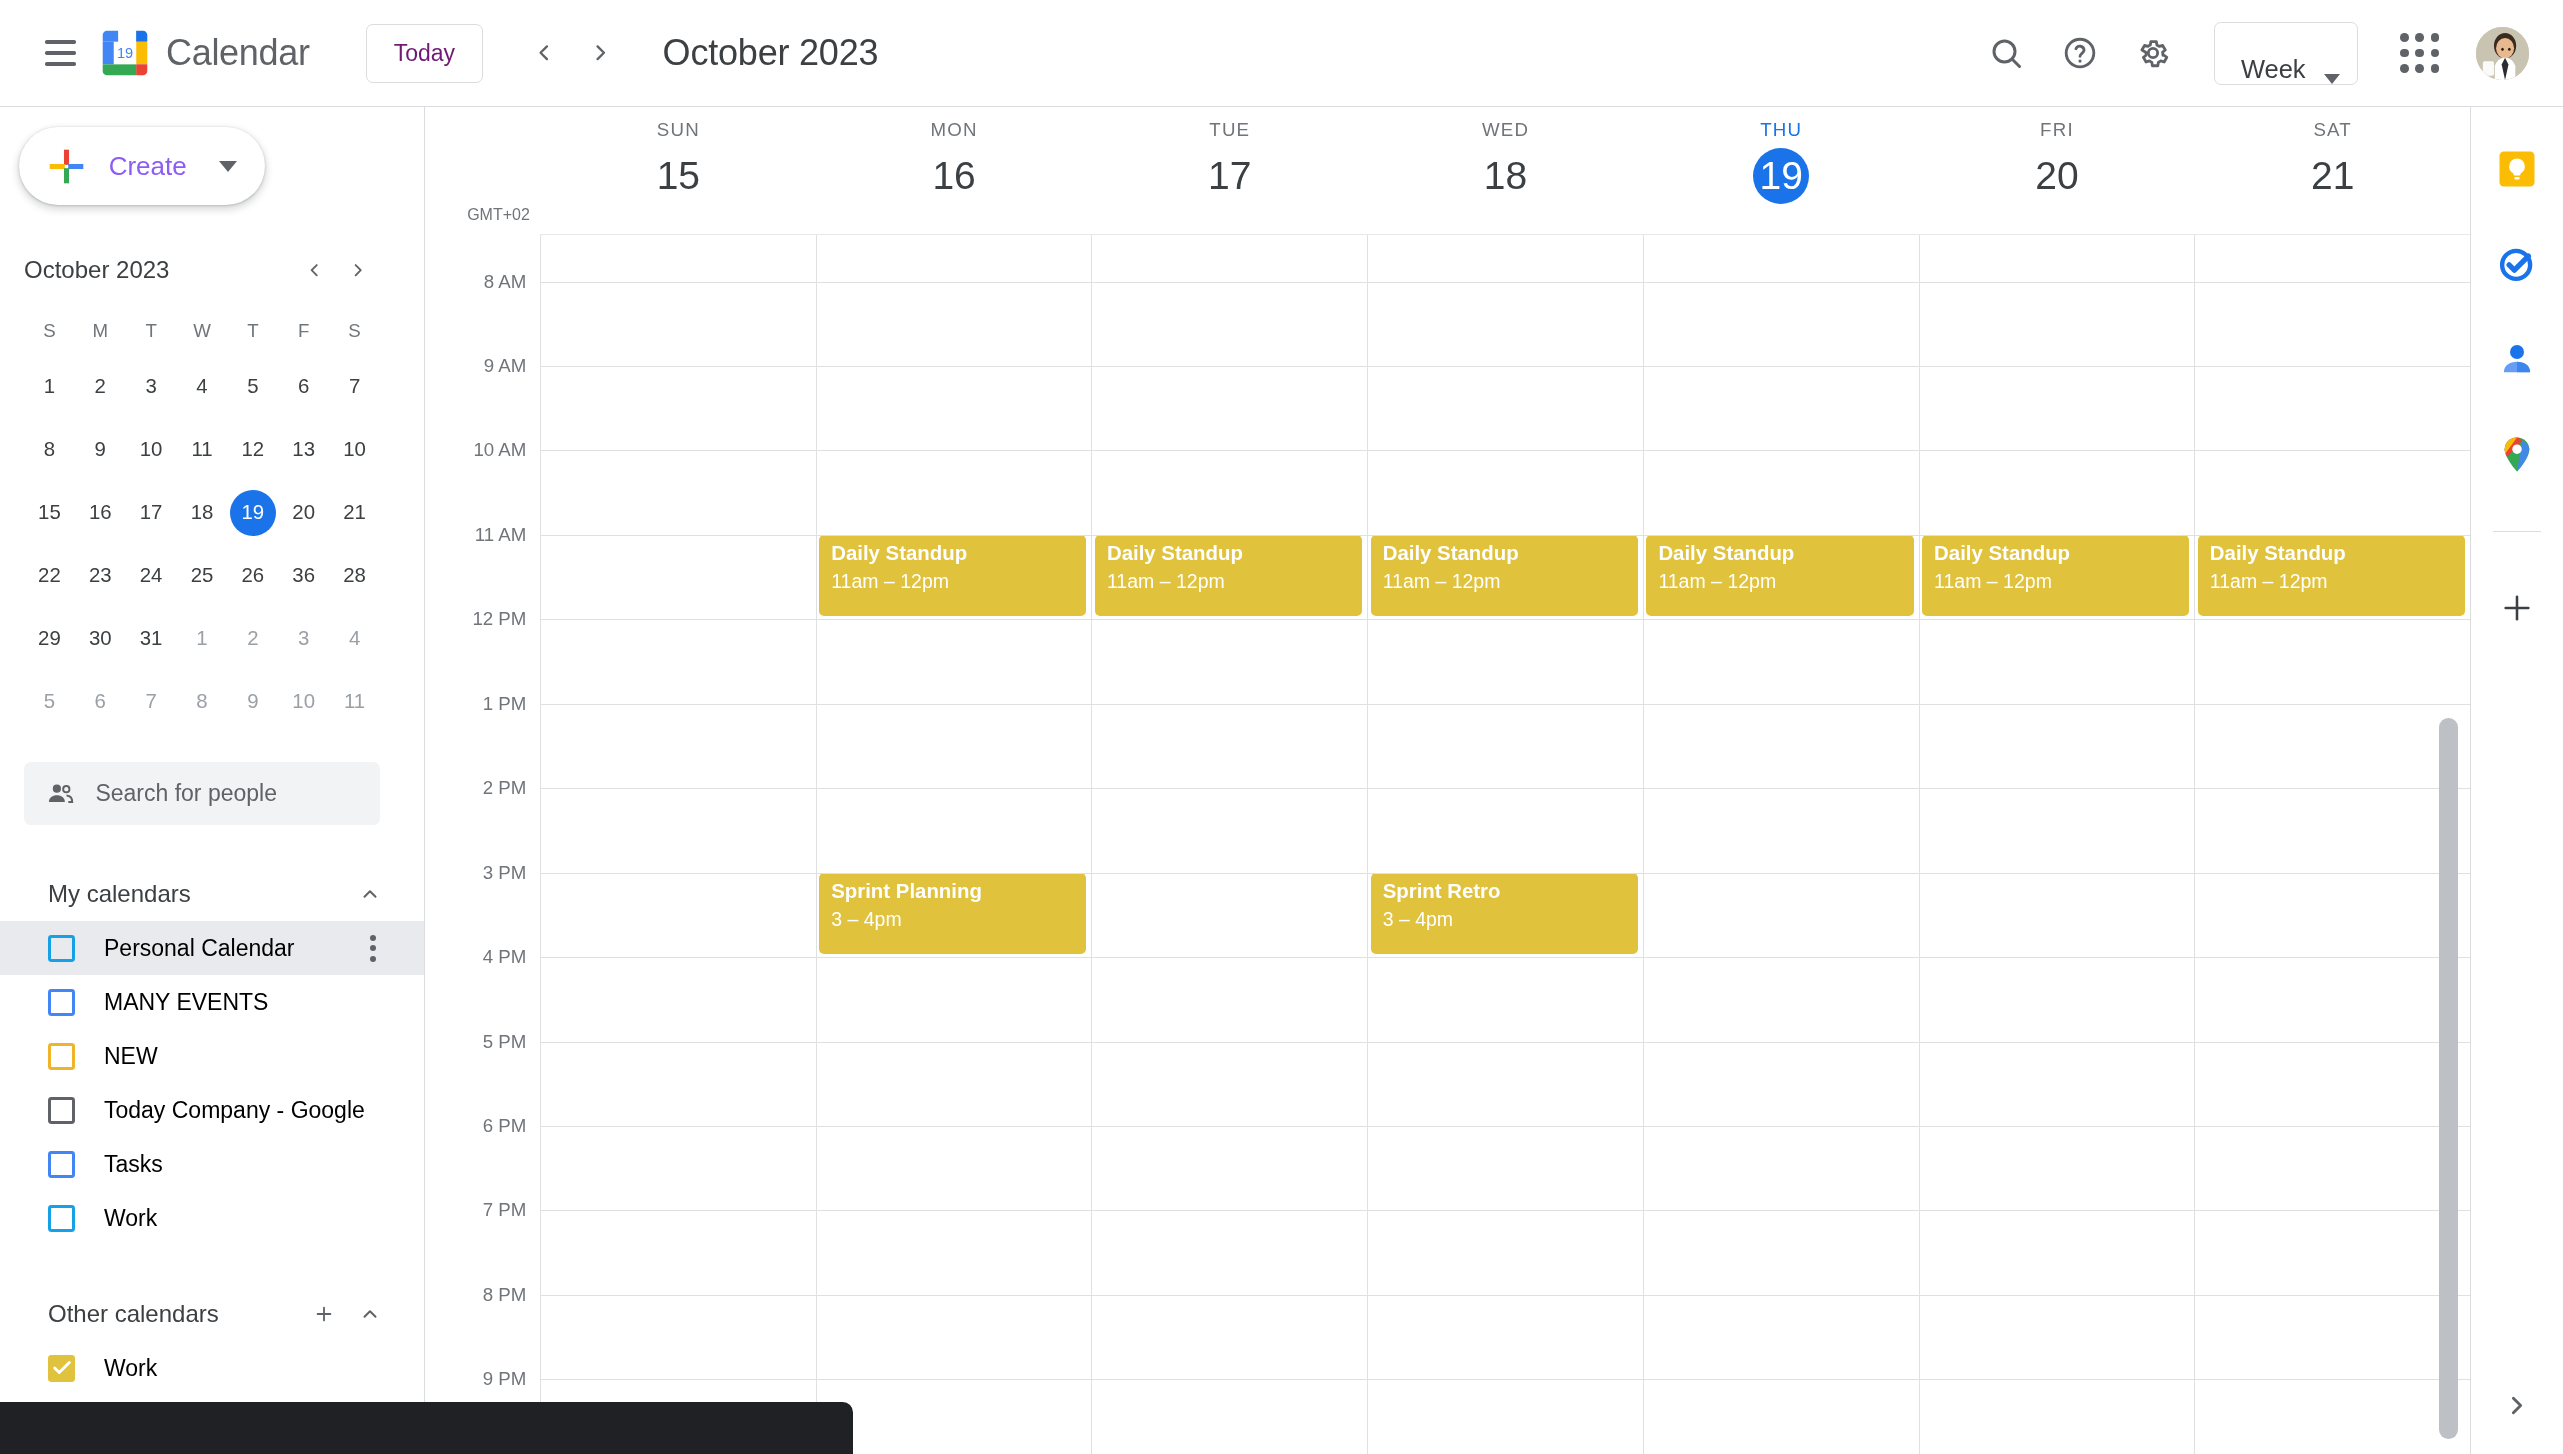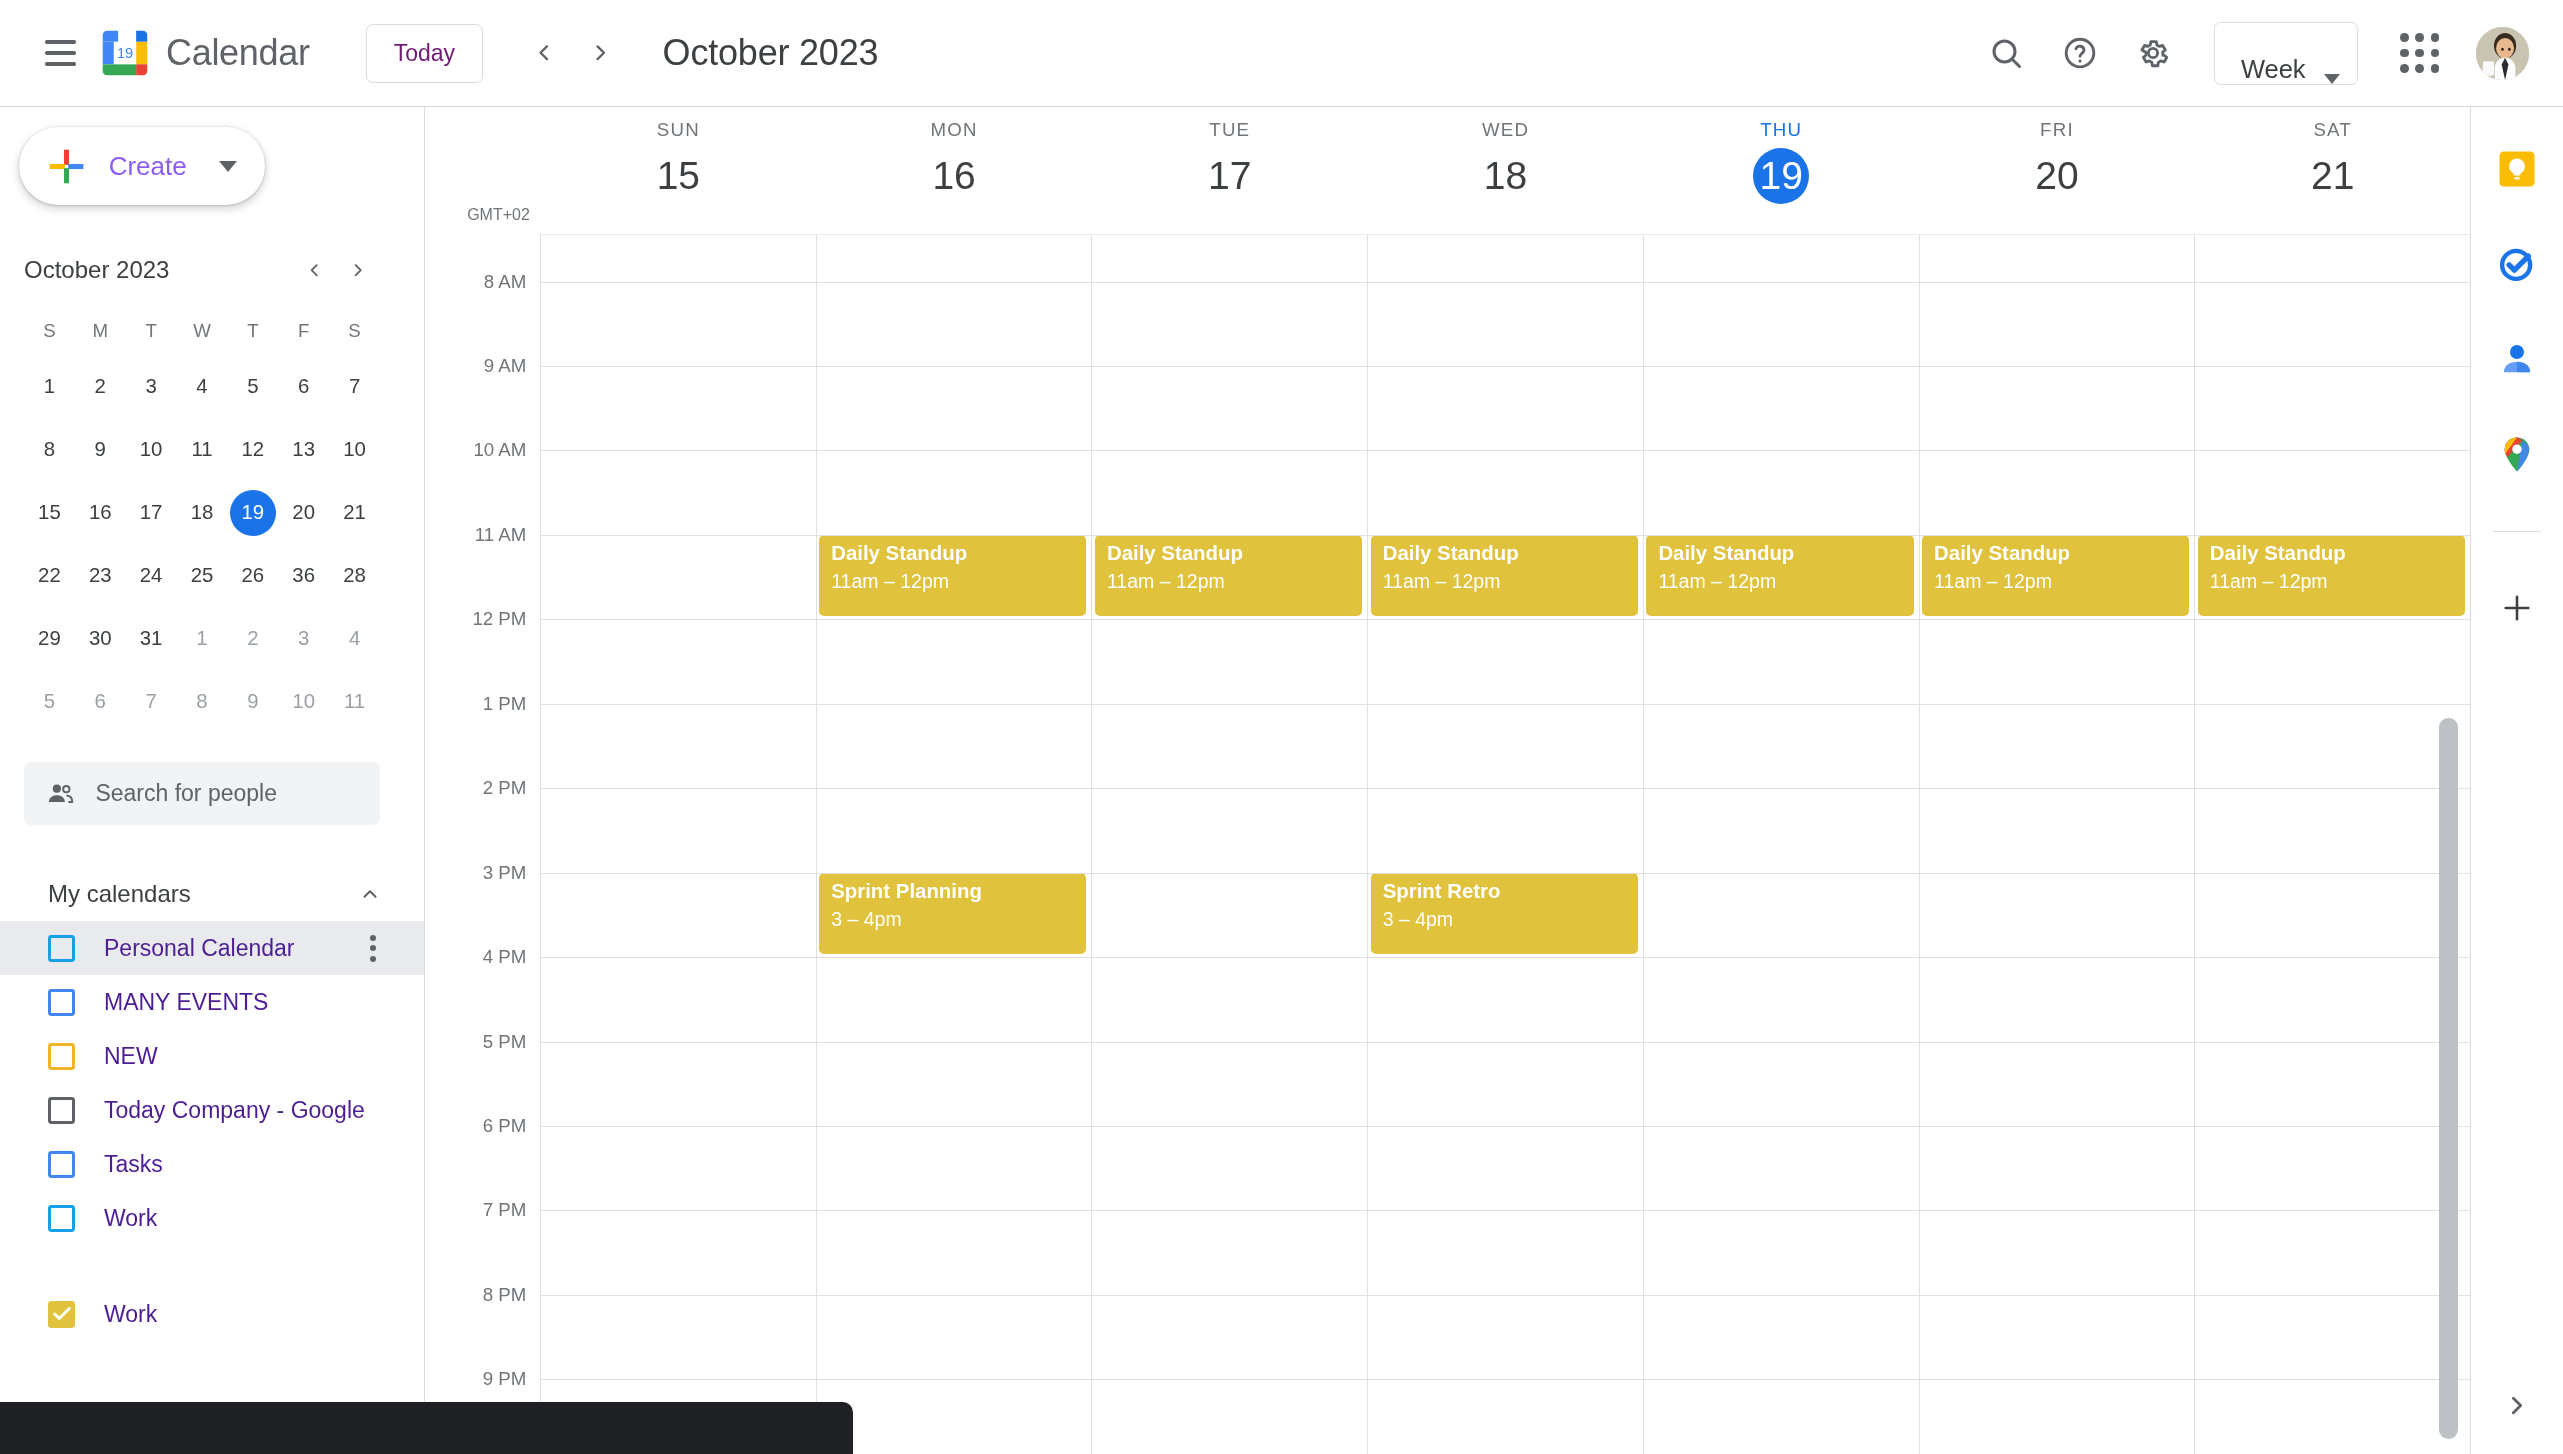--- a/index.html
+++ b/index.html
@@ -106,21 +106,21 @@
     justify-content:center;cursor:pointer;color:#5f6368;}
   .sec-btn svg{width:22px;height:22px;}
 
   .cal-row { height:54px; display:flex; align-items:center; padding-left:48px; padding-right:31px;
     cursor:pointer; }
   .cal-row.active { background:#e8eaed; }
   .cbox { width:27px;height:27px;border-radius:3.4px;border:3.4px solid #1a73e8; flex:0 0 27px;
     margin-right:29px; display:flex;align-items:center;justify-content:center; }
   .cbox.checked { border:none; }
   .cbox svg { width:22px;height:22px; color:#fff; }
-  .cal-name { font-size:23px; color:#4c1d95; flex:1; white-space:nowrap; }
+  .cal-name { font-size:23px; color:#000000; flex:1; white-space:nowrap; }
   .dots { width:41px;height:41px;border-radius:50%;display:flex;flex-direction:column;
     align-items:center;justify-content:center;gap:4.2px;cursor:pointer;}
   .dots i { width:6px;height:6px;border-radius:50%;background:#5f6368;display:block; }
 
   
   #calwrap { flex:1; position:relative; border-left:0.8px solid #dadce0; overflow:hidden; }
 
   #dayheader { height:127px; display:flex; position:relative; }
   #dh-gutter { width:115px; flex:0 0 115px; position:relative; }
   #tzlabel { position:absolute; right:10.2px; bottom:10.2px; font-size:16px; color:#70757a; }
@@ -469,20 +469,34 @@
             <div class="cal-name">Tasks</div>
           </div>
           <div class="cal-row">
             <div class="cbox" style="border-color: rgb(22, 160, 232);"></div>
             <div class="cal-name">Work</div>
           </div>
         </div>
     </div>
 
     <div class="cal-section">
+      <div class="sec-head">
+        <div class="sec-title">Other calendars</div>
+        <div class="sec-btn">
+          <svg viewBox="0 0 24 24" fill="none" stroke="currentColor" stroke-width="2" stroke-linecap="round">
+              <line x1="12" y1="5" x2="12" y2="19"></line>
+              <line x1="5" y1="12" x2="19" y2="12"></line>
+            </svg>
+        </div>
+        <div class="sec-btn">
+          <svg viewBox="0 0 24 24" fill="none" stroke="currentColor" stroke-width="2.2" stroke-linecap="round" stroke-linejoin="round">
+              <polyline points="6 15 12 9 18 15"></polyline>
+            </svg>
+        </div>
+      </div>
       <div id="other-cal-list">
           <div class="cal-row">
             <div class="cbox checked" style="background: rgb(224, 194, 60);">
               <svg viewBox="0 0 24 24" fill="none" stroke="currentColor" stroke-width="3.2" stroke-linecap="round" stroke-linejoin="round">
                 <polyline points="20 6 9 17 4 12"></polyline>
               </svg>
             </div>
             <div class="cal-name">Work</div>
           </div>
         </div>

